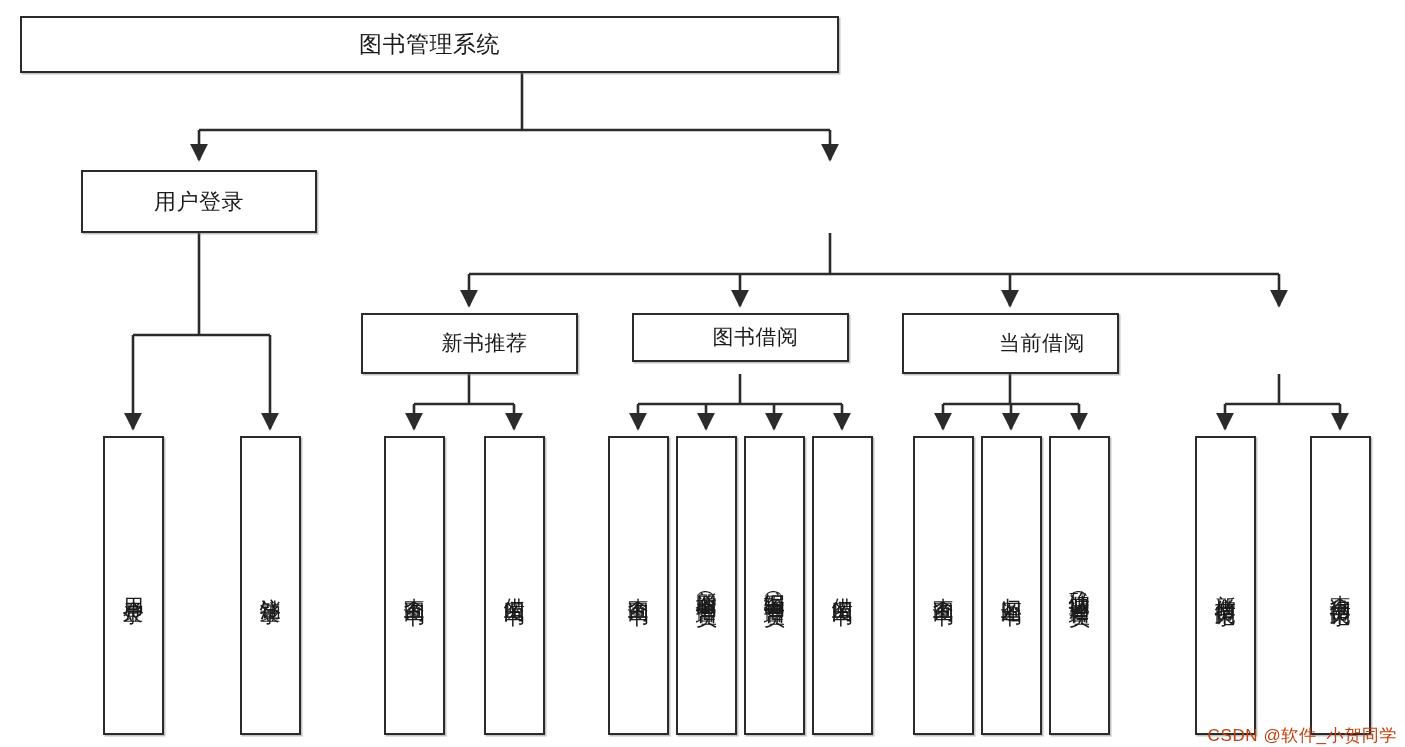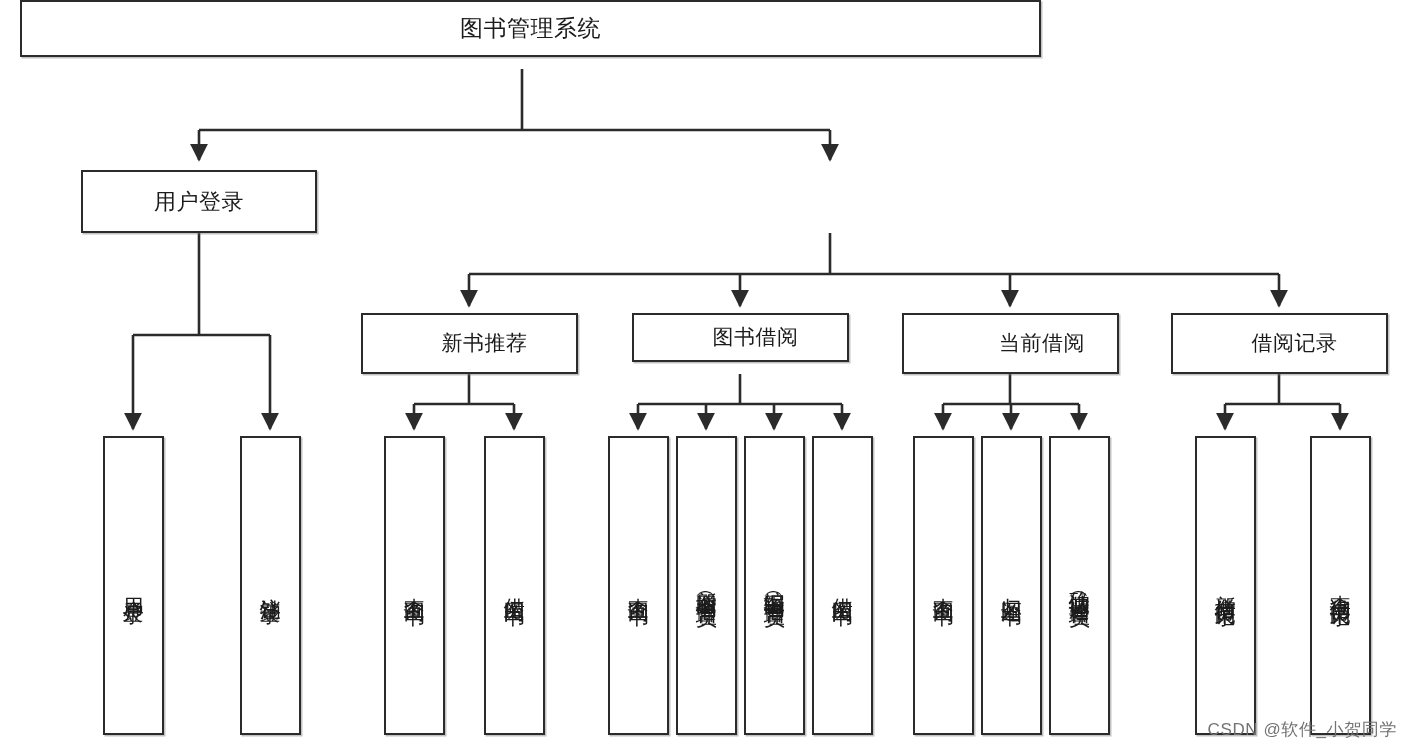--- a/index.html
+++ b/index.html
@@ -55,23 +55,23 @@
     text-orientation: upright;
     font-size: 21px;
     line-height: 1.22;
     letter-spacing: 2.5px;
     white-space: nowrap;
     max-height: 268px;
   }
   .watermark {
     position: absolute;
     right: 8px;
-    bottom: 6px;
+    bottom: 0;
     font-size: 17px;
-    color: #737373;
+    color: #c2410c;
     letter-spacing: 0.6px;
     white-space: nowrap;
   }
 </style>
 </head>
 <body>
 
 <div id="canvas">
 
   <svg class="connectors" viewBox="0 0 1405 747" xmlns="http://www.w3.org/2000/svg">
@@ -117,39 +117,36 @@
       <path d="M 1011 404 L 1011 429" marker-end="url(#arrow)"></path>
       <path d="M 1079 404 L 1079 429" marker-end="url(#arrow)"></path>
 
       <path d="M 1279 374 L 1279 404"></path>
       <path d="M 1225 404 L 1340 404"></path>
       <path d="M 1225 404 L 1225 429" marker-end="url(#arrow)"></path>
       <path d="M 1340 404 L 1340 429" marker-end="url(#arrow)"></path>
     </g>
   </svg>
 
-  <div class="node root" style="left:20px; top:0; width:1021px; height:57px;">
+  <div class="node root" style="left:20px; top:16px; width:819px; height:57px;">
     <span class="label">图书管理系统</span>
   </div>
 
   <div class="node level2" style="left:81px; top:170px; width:236px; height:63px;">
     <span class="label">用户登录</span>
   </div>
 
   <div class="node level3" style="left:361px; top:313px; width:217px; height:61px;">
     <span class="label">新书推荐</span>
   </div>
   <div class="node level3" style="left:632px; top:313px; width:217px; height:49px;">
     <span class="label">图书借阅</span>
   </div>
   <div class="node level3" style="left:902px; top:313px; width:217px; height:61px;padding-left:33px;">
     <span class="label">当前借阅</span>
-  </div>
-  <div class="node level3" style="left:1171px; top:313px; width:217px; height:61px;">
-    <span class="label">借阅记录</span>
   </div>
 
   <div class="node leaf" style="left:103px; top:436px; width:61px; height:299px;">
     <span class="label">用户登录</span>
   </div>
   <div class="node leaf" style="left:240px; top:436px; width:61px; height:299px;">
     <span class="label">注销登录</span>
   </div>
 
   <div class="node leaf" style="left:384px; top:436px; width:61px; height:299px;">

